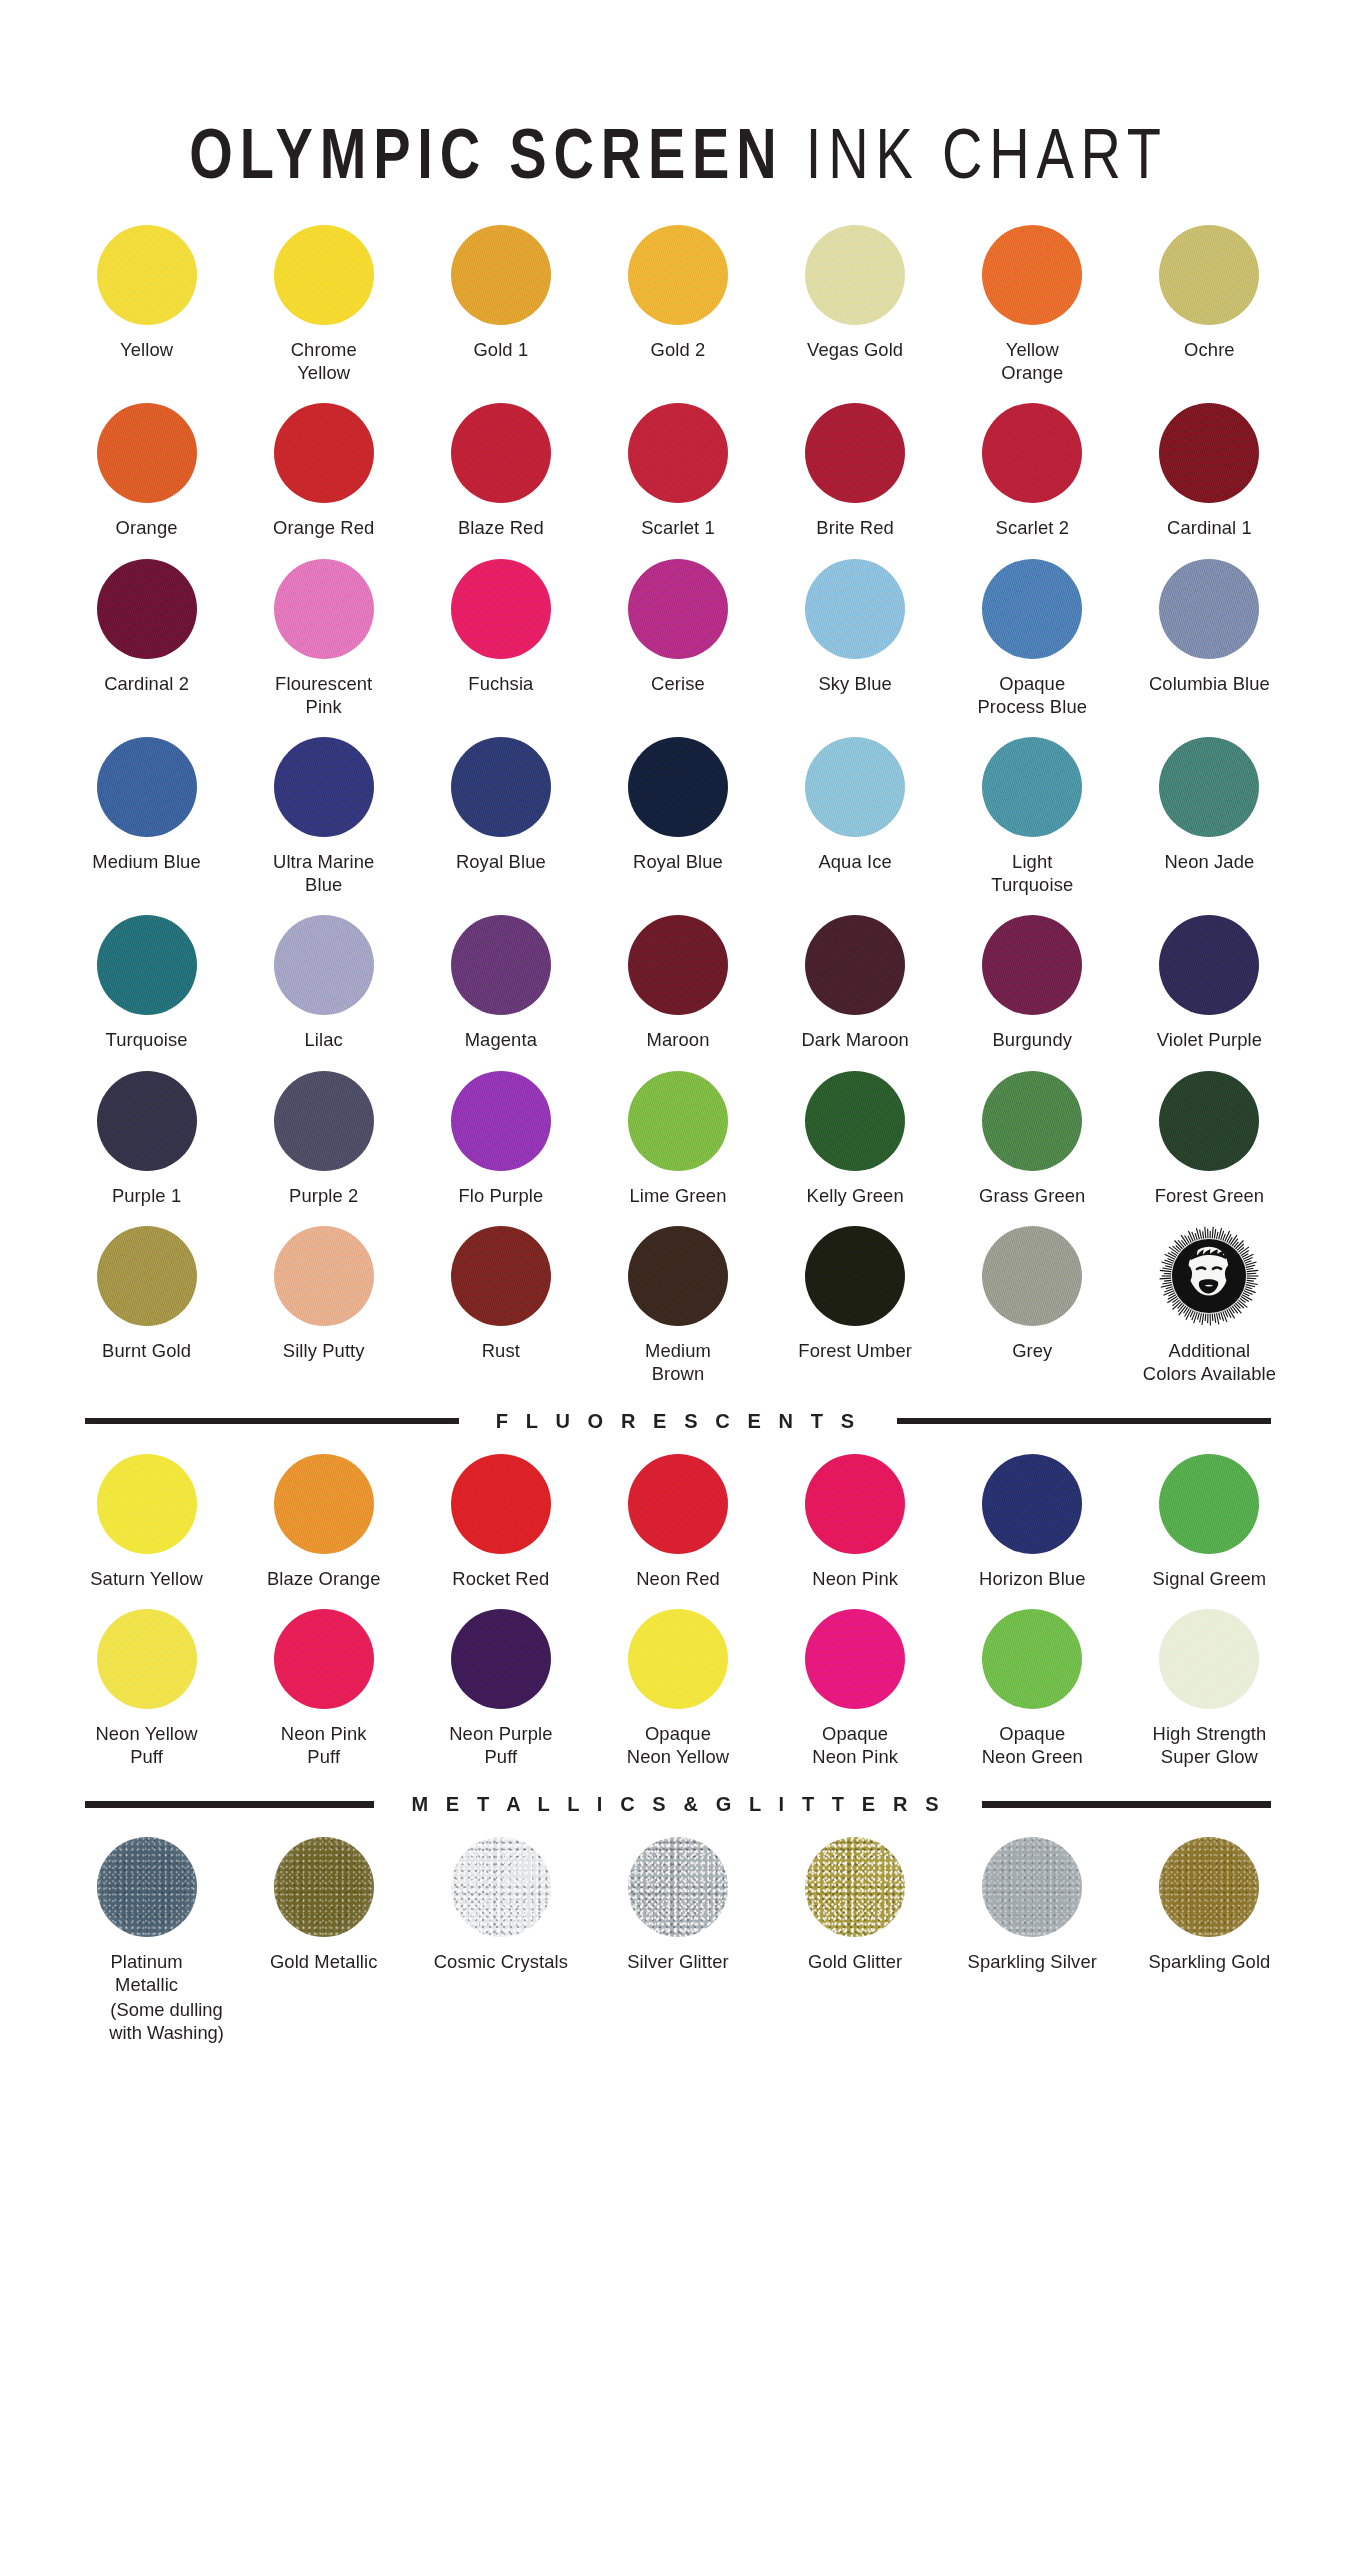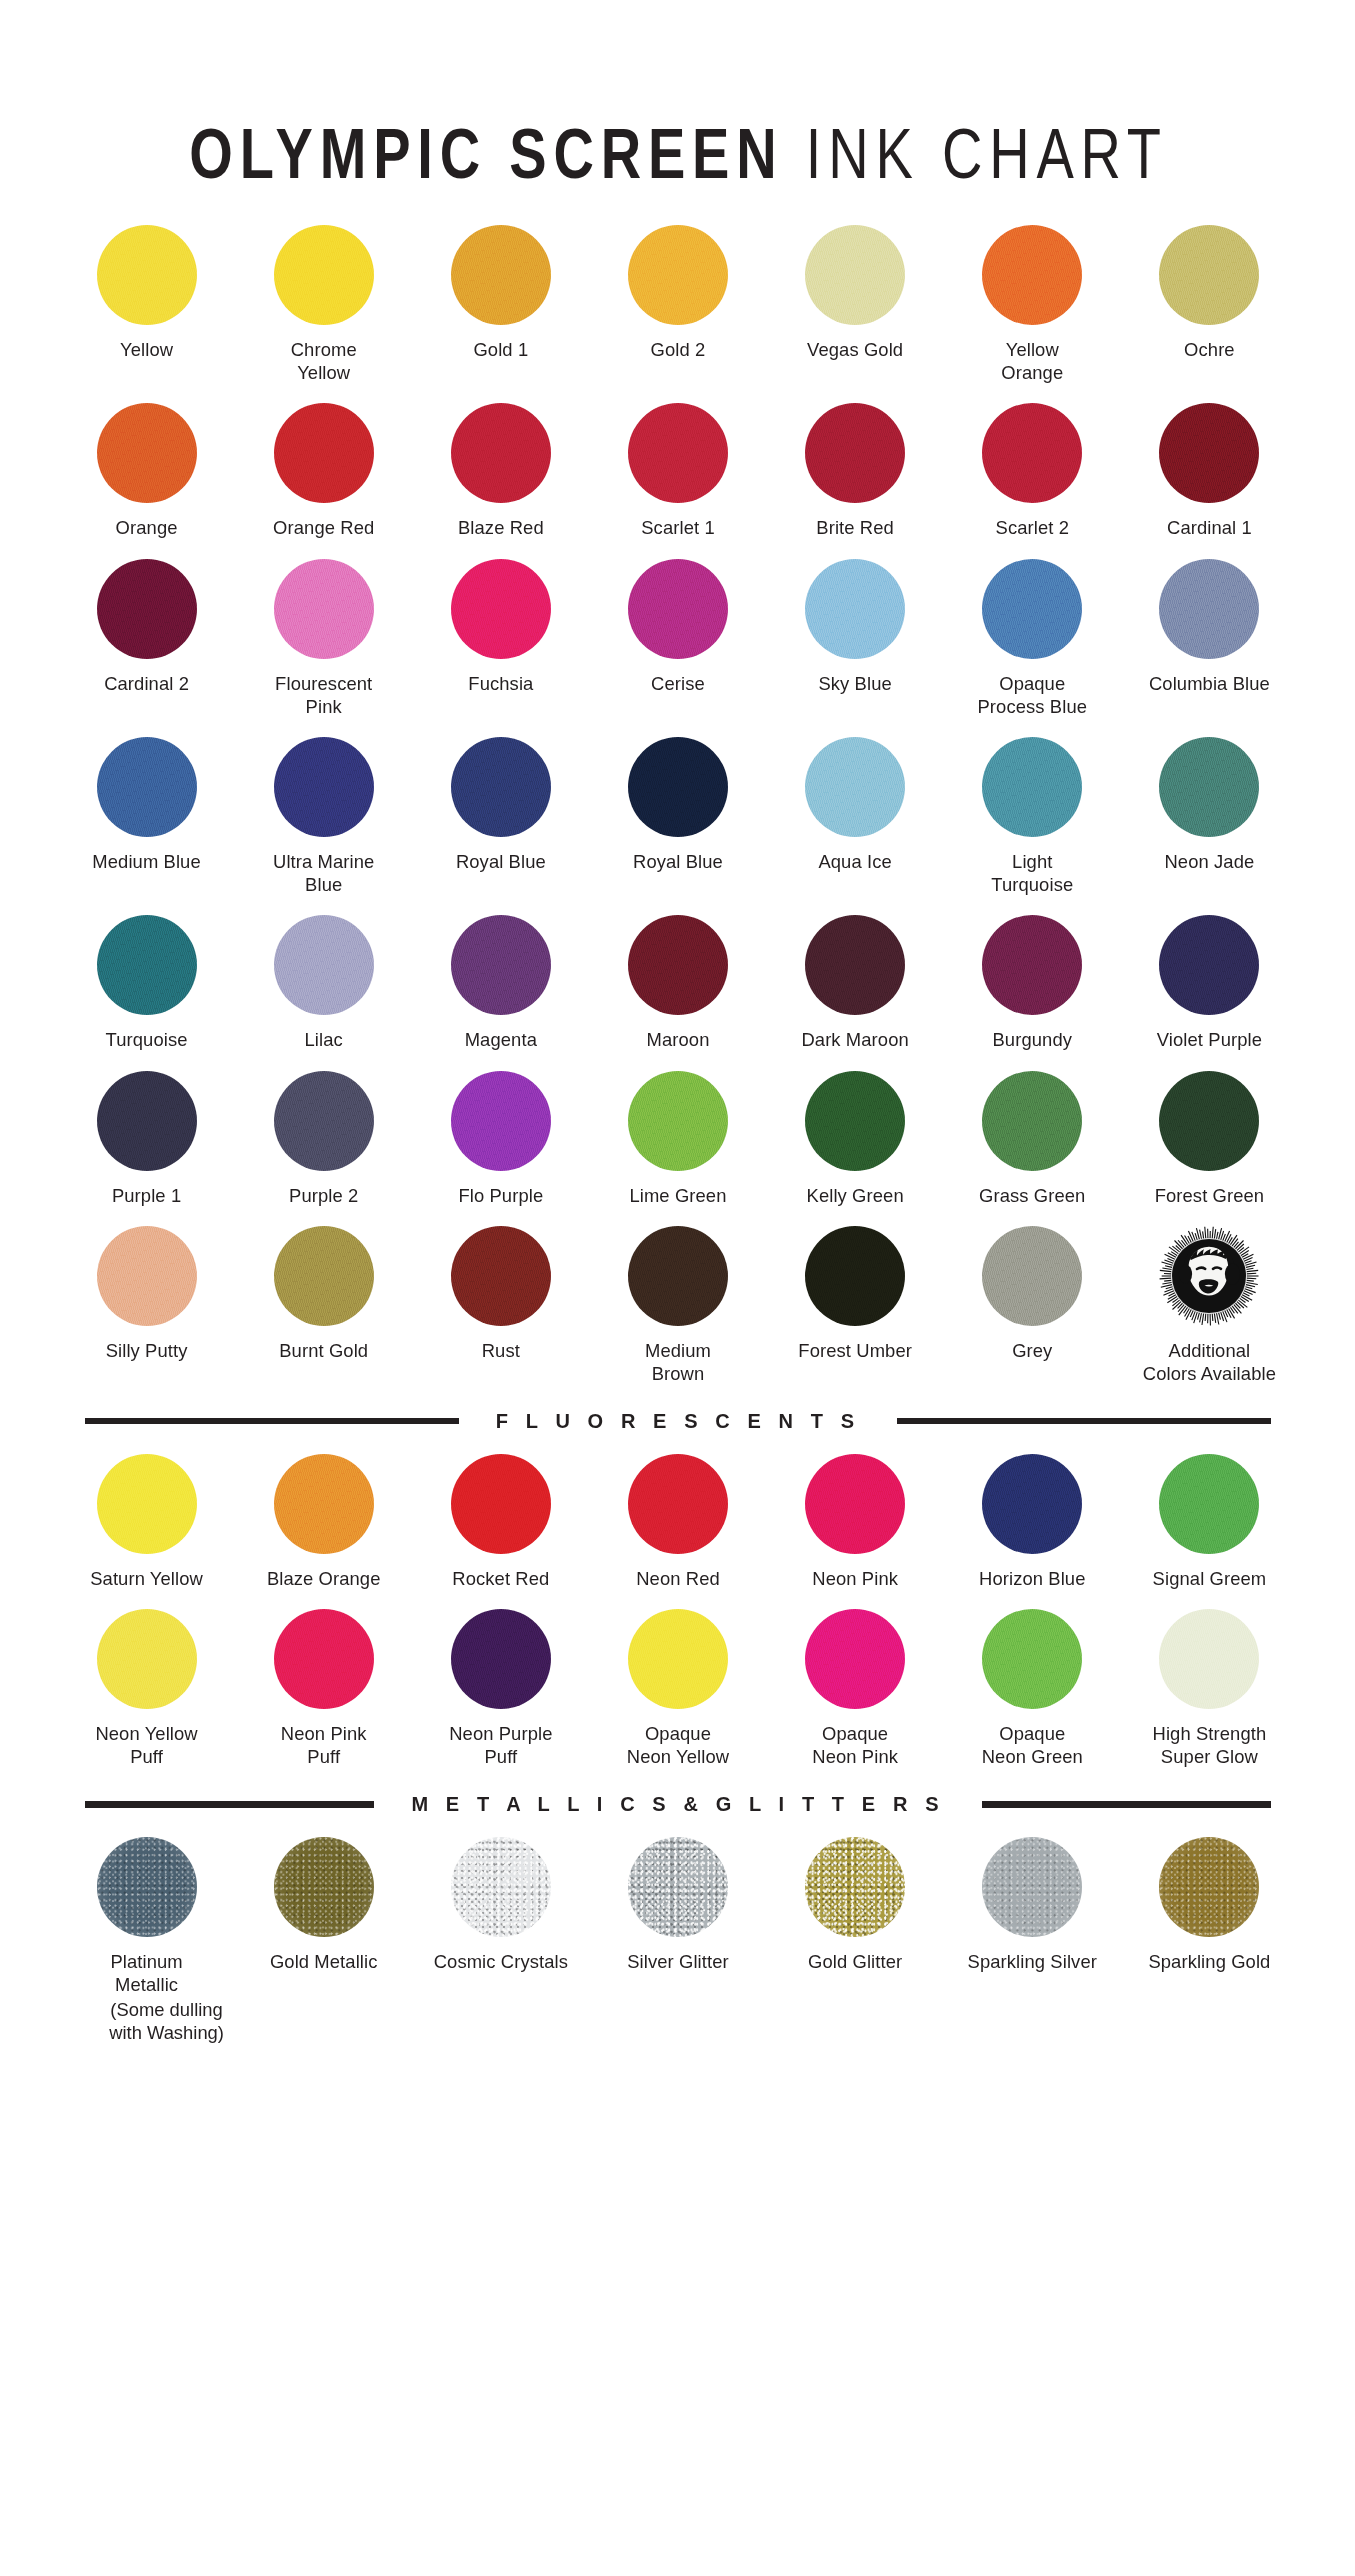--- a/index.html
+++ b/index.html
@@ -269,26 +269,26 @@
         </div>
         <div class="cell">
           <div class="swatch tex" style="background: rgb(77, 131, 73);"></div>
           <div class="label">Grass Green</div>
         </div>
         <div class="cell">
           <div class="swatch tex" style="background: rgb(39, 64, 42);"></div>
           <div class="label">Forest Green</div>
         </div>
         <div class="cell">
+          <div class="swatch tex" style="background: rgb(163, 147, 70);"></div>
+          <div class="label">Burnt Gold</div>
+        </div>
+        <div class="cell">
           <div class="swatch tex" style="background: rgb(232, 174, 140);"></div>
           <div class="label">Silly Putty</div>
-        </div>
-        <div class="cell">
-          <div class="swatch tex" style="background: rgb(163, 147, 70);"></div>
-          <div class="label">Burnt Gold</div>
         </div>
         <div class="cell">
           <div class="swatch tex" style="background: rgb(122, 36, 31);"></div>
           <div class="label">Rust</div>
         </div>
         <div class="cell">
           <div class="swatch tex" style="background: rgb(58, 40, 30);"></div>
           <div class="label">Medium<br>Brown</div>
         </div>
         <div class="cell">

